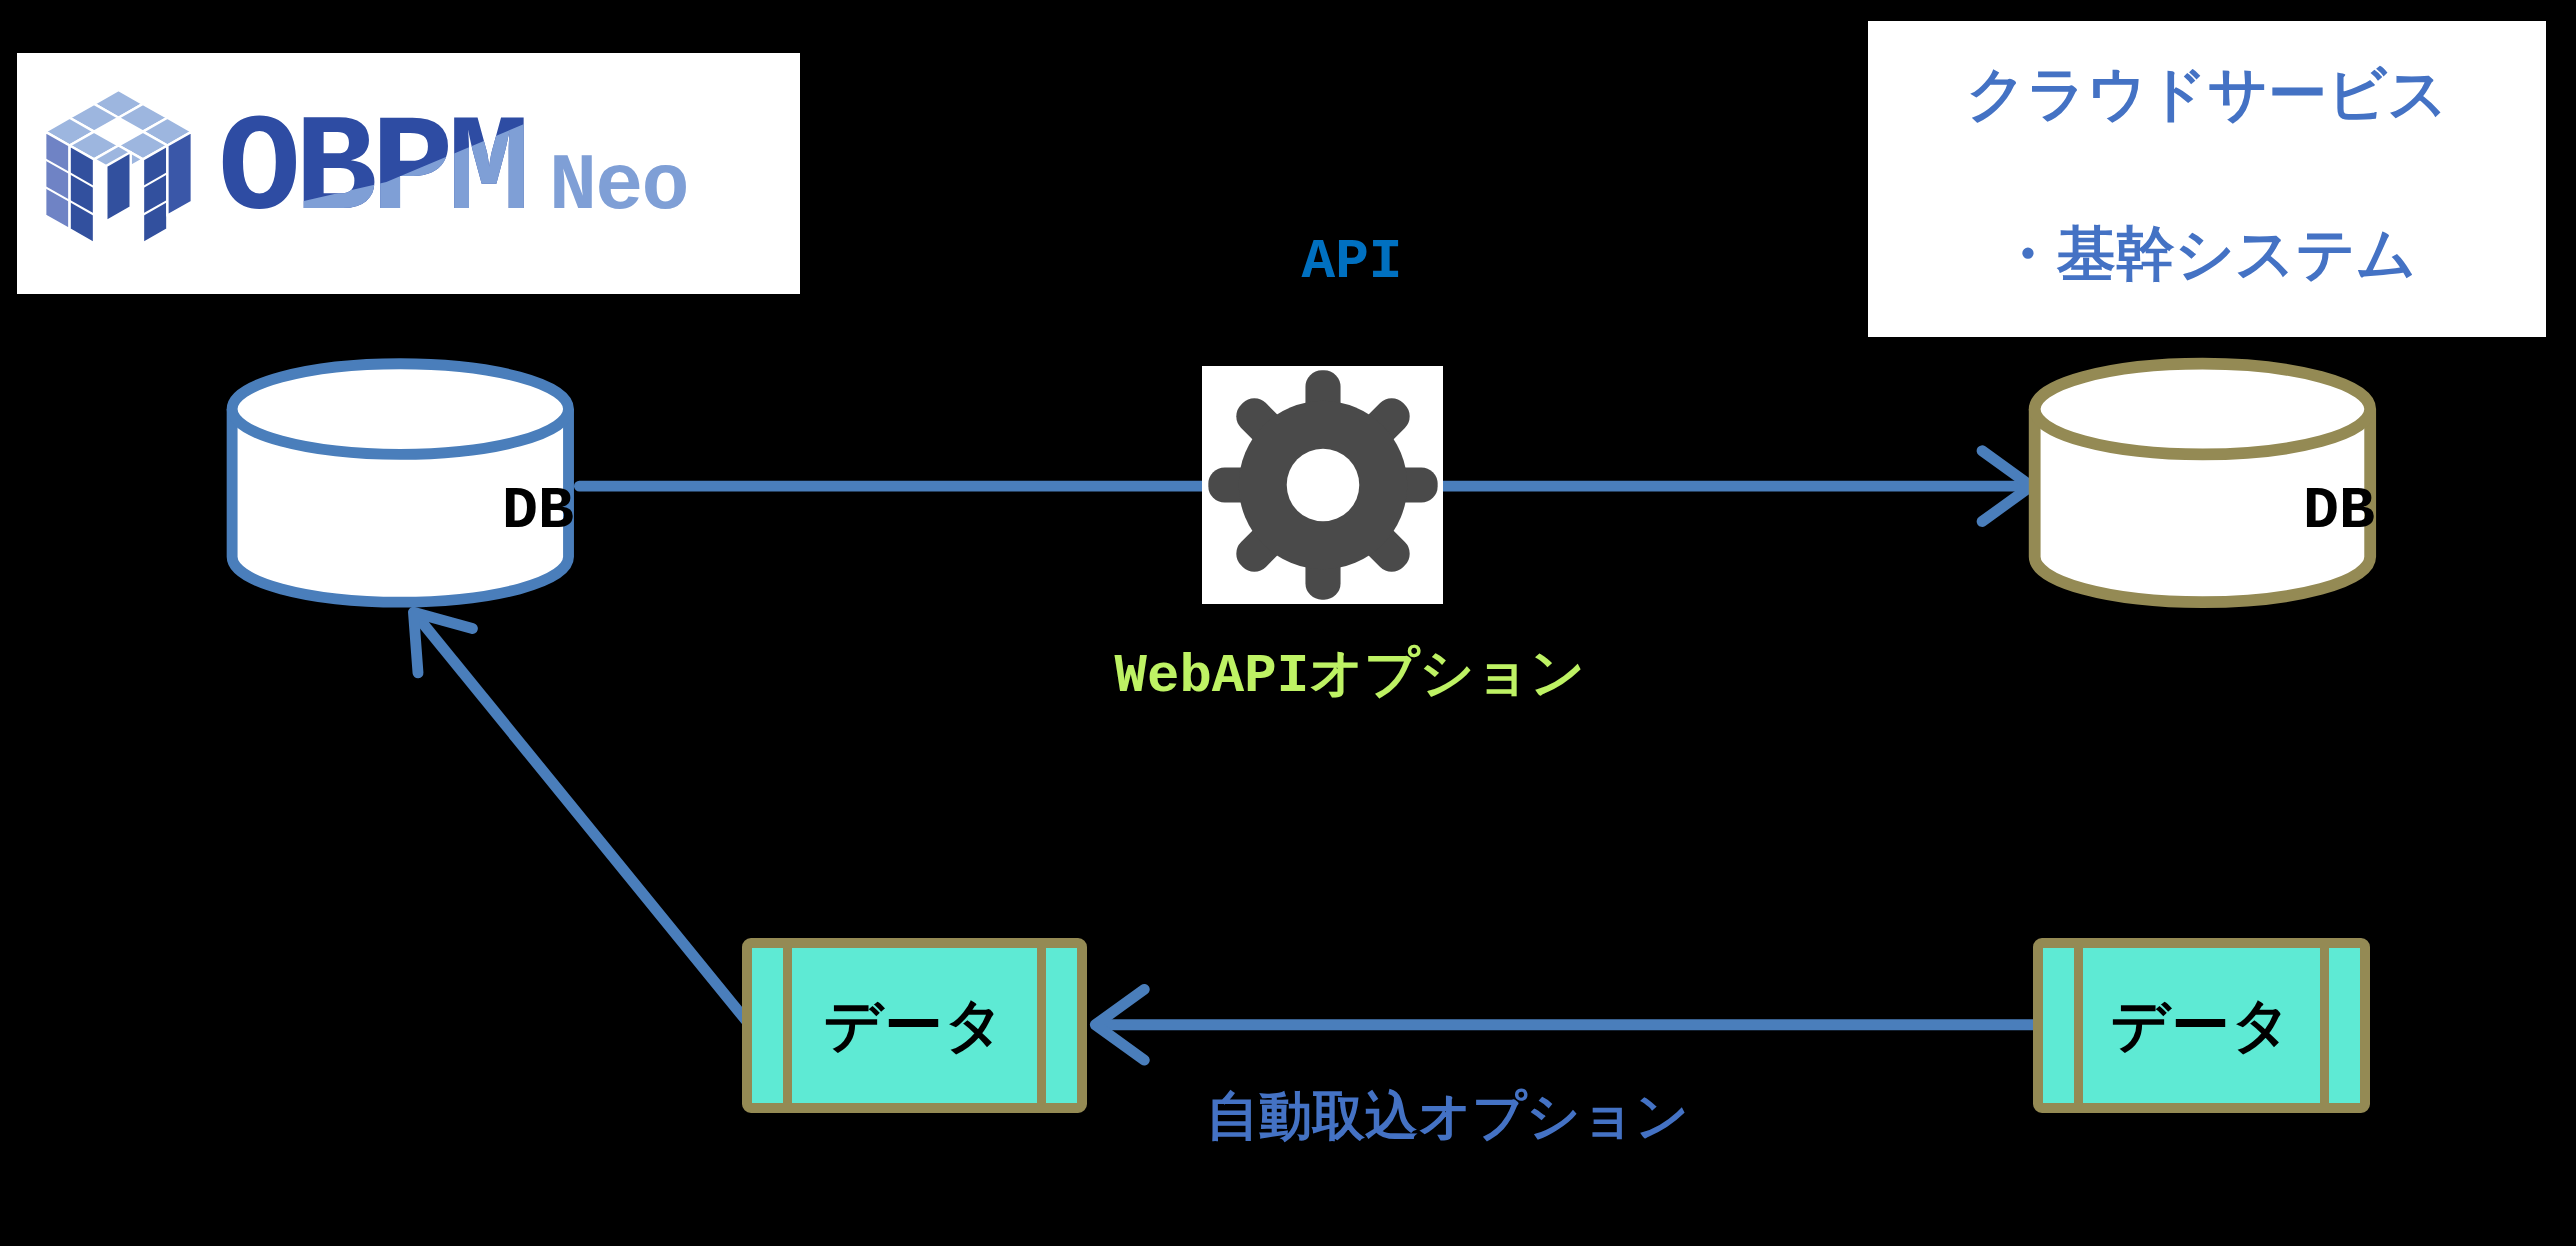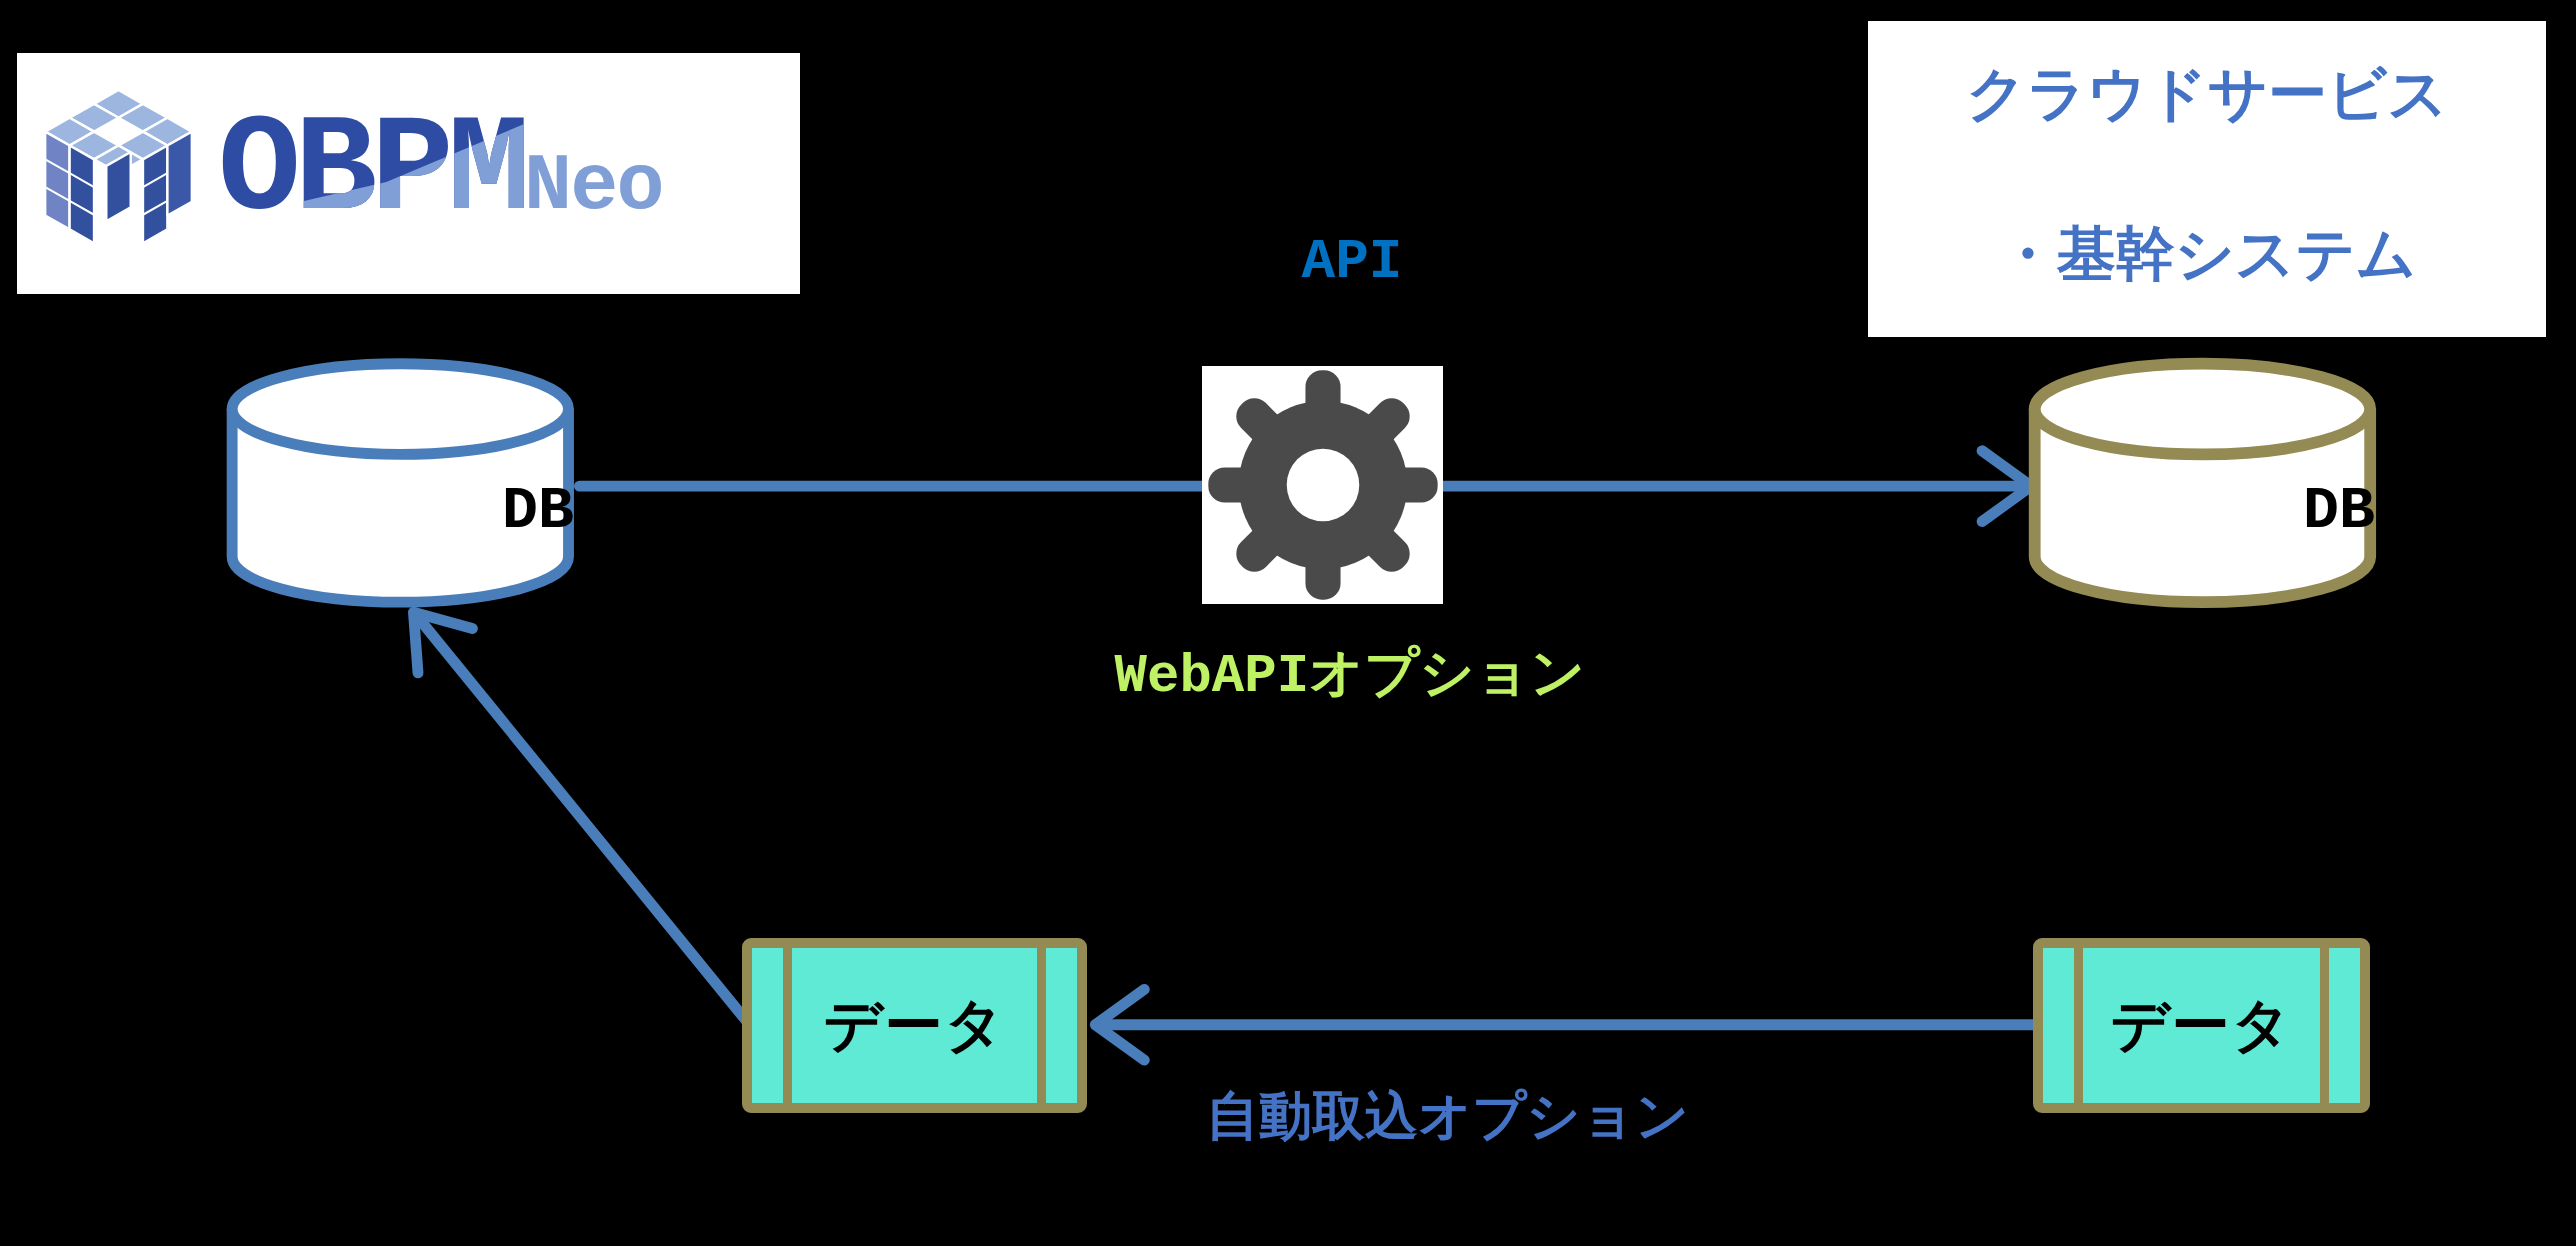--- a/index.html
+++ b/index.html
@@ -8,21 +8,21 @@
   .panel{position:absolute;background:#fff;}
 
   
   .logo-box{left:17px;top:53px;width:783px;height:241px;}
   .logo-cube{position:absolute;left:20px;top:31px;}
   .logo-text{position:absolute;left:201px;top:49px;display:flex;align-items:baseline;}
   .brand-wrap{position:relative;line-height:1;}
   .brand{font-size:138px;font-weight:bold;letter-spacing:-6.3px;line-height:1;color:#2E4CA3;white-space:nowrap;}
   .brand-light{position:absolute;left:0;top:0;color:#7F9FD6;
                clip-path:polygon(0 86%, 55% 58%, 100% 16%, 100% 100%, 0 100%);}
-  .neo{font-size:80px;font-weight:bold;letter-spacing:-1.8px;line-height:1;color:#7F9FD6;margin-left:0;}
+  .neo{font-size:80px;font-weight:bold;letter-spacing:-1.8px;line-height:1;color:#7F9FD6;margin-left:25px;}
 
   
   .cloud-box{left:1868px;top:21px;width:678px;height:316px;display:flex;flex-direction:column;
              justify-content:center;text-align:center;}
   .cloud-line{font-size:59px;font-weight:bold;color:#4472C4;line-height:160px;white-space:nowrap;}
 
   
   .gear-box{left:1202px;top:366px;width:241px;height:238px;display:flex;align-items:center;justify-content:center;}
 
   

